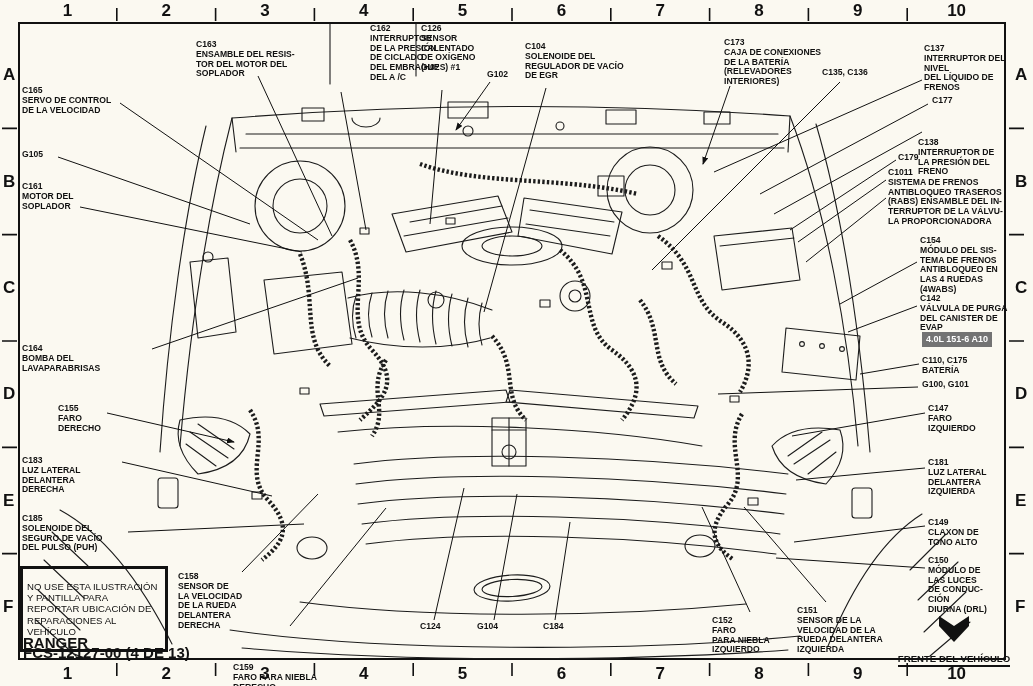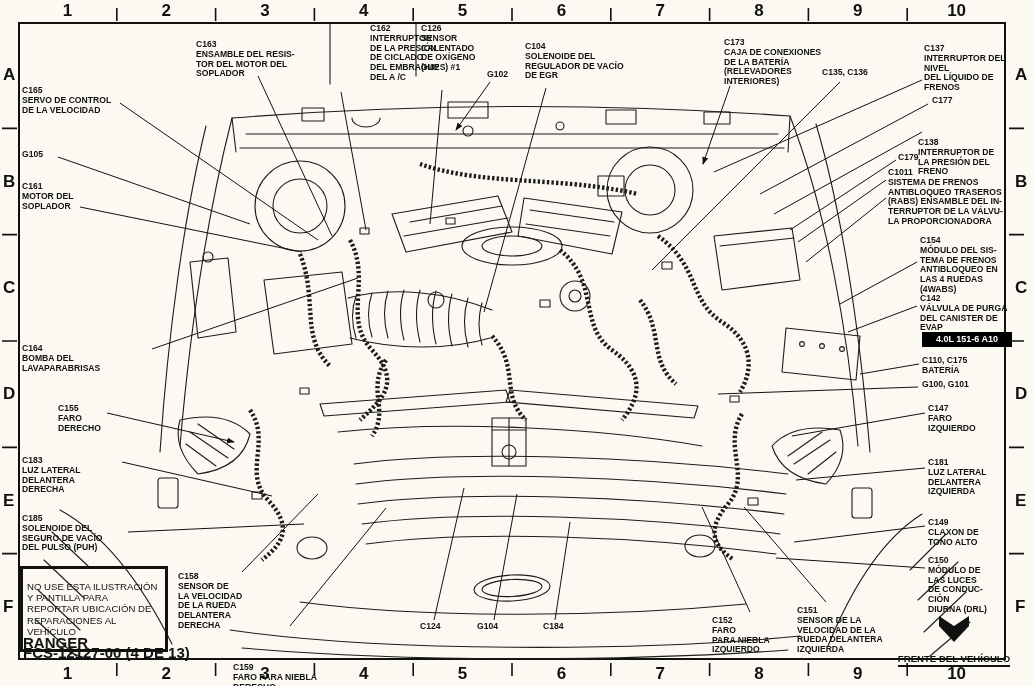--- a/index.html
+++ b/index.html
@@ -7,22 +7,22 @@
          font-family:"Liberation Sans",sans-serif;color:#111;}
   .frame{position:absolute;left:18px;top:22px;width:988px;height:638px;
          border:2px solid #111;box-sizing:border-box;background:transparent;}
   svg.layer{position:absolute;left:0;top:0;z-index:3;pointer-events:none;}
   .callout{position:absolute;font-weight:bold;font-size:8.6px;line-height:9.8px;
            white-space:pre-line;color:#101010;z-index:5;letter-spacing:0;}
   .rulnum{position:absolute;font-weight:bold;font-size:17px;line-height:18px;
           transform:translateX(-50%);z-index:4;}
   .rowletter{position:absolute;font-weight:bold;font-size:17px;line-height:18px;
           transform:translateY(-50%);z-index:4;}
-  .badge{position:absolute;left:922px;top:332px;background:#000000;color:#fff;
-         font-weight:bold;font-size:9px;line-height:11px;padding:2px 14px;z-index:6;white-space:nowrap;}
+  .badge{position:absolute;left:922px;top:332px;background:#737373;color:#fff;
+         font-weight:bold;font-size:9px;line-height:11px;padding:2px 4px;z-index:6;white-space:nowrap;}
   .notice{position:absolute;left:20px;top:566px;width:148px;border:3px solid #111;
           padding:12px 4px;font-weight:normal;font-size:9.6px;line-height:11.2px;
           white-space:pre-line;z-index:6;box-sizing:border-box;}
   .notice-meta{position:absolute;left:23px;top:638px;font-weight:bold;font-size:15px;
           line-height:10px;z-index:6;white-space:pre-line;}
   .front{position:absolute;left:896px;top:614px;width:116px;text-align:center;z-index:6;}
   .front-lbl{display:inline-block;font-weight:bold;font-size:9.6px;line-height:11px;
           border-bottom:2px solid #111;padding-bottom:1px;white-space:nowrap;}
 </style>
 </head>

